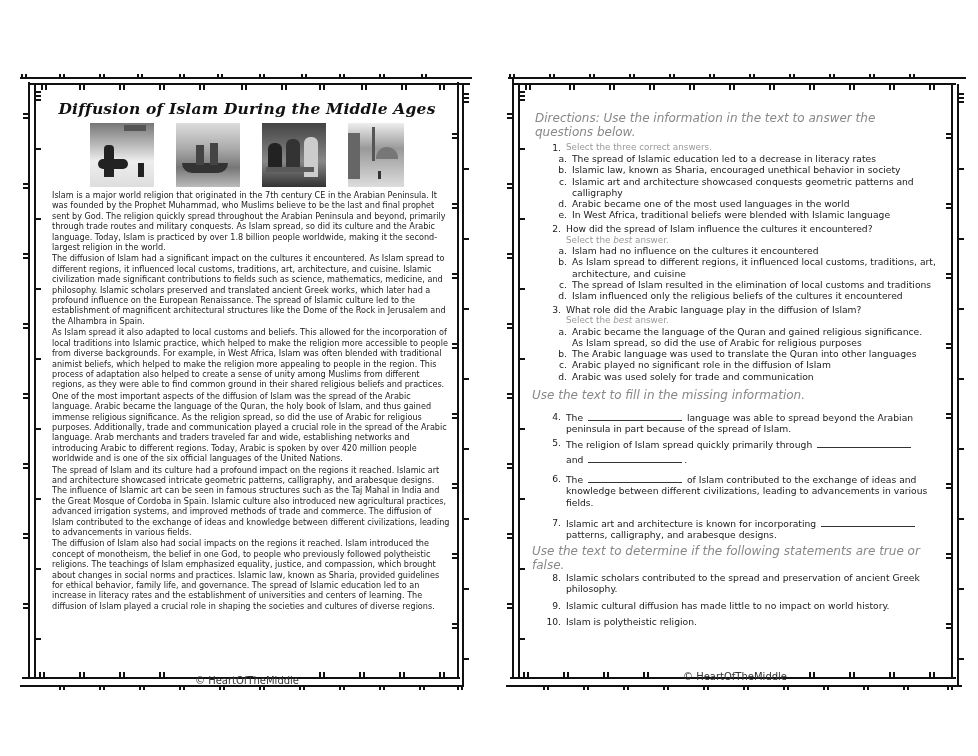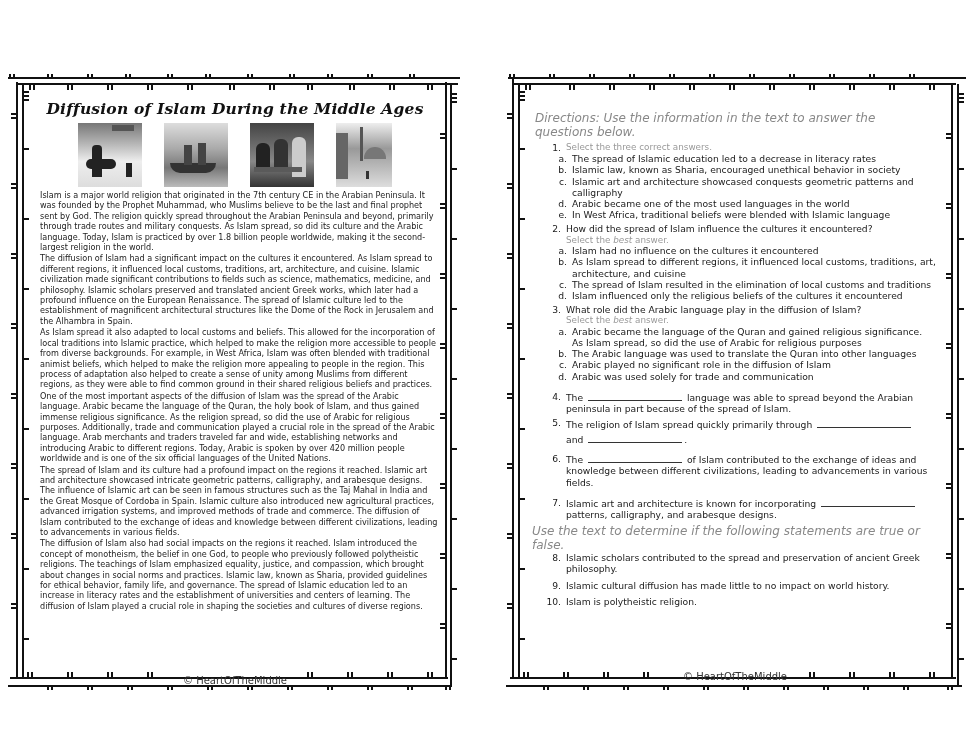--- a/index.html
+++ b/index.html
@@ -1,19 +1,19 @@
 <!DOCTYPE html>
 <html><head>
 <meta charset="utf-8">
 <style>
   html, body { margin:0; padding:0; }
   body { width:978px; height:756px; background:#ffffff; position:relative; overflow:hidden;
          font-family:"DejaVu Sans", sans-serif; color:#1a1a1a; }
   .page { position:absolute; top:74px; height:616px; background:#fff; }
-  #page-left { left:8px; width:452px;text-decoration:underline; }
+  #page-left { left:20px; width:452px;text-decoration:underline; }
   #page-right { left:504px; width:462px; }
   .border-svg { position:absolute; left:0; top:0; width:100%; height:100%; pointer-events:none; }
   .content { position:absolute; left:24px; right:22px; top:14px; bottom:22px; }
 
   .title { text-align:center; font-family:"DejaVu Serif", serif; font-style:italic; font-weight:bold;
            font-size:15.5px; letter-spacing:0.2px; margin-top:11px; color:#111; }
   .images { display:flex; justify-content:center; gap:22px; margin-top:5px; height:64px; }
   .img { width:64px; height:64px; position:relative; overflow:hidden; }
   .img1 { background:linear-gradient(180deg,#777 0%,#bbb 35%,#eee 60%,#ddd 100%); }
   .img2 { background:linear-gradient(180deg,#ddd 0%,#aaa 40%,#777 70%,#bbb 100%); }
@@ -200,20 +200,21 @@
       </div>
     <div class="opt">
         <span class="optl">c.</span>
         <span>Arabic played no significant role in the diffusion of Islam</span>
       </div>
     <div class="opt">
         <span class="optl">d.</span>
         <span>Arabic was used solely for trade and communication</span>
       </div>
 
+    <div class="directions" style="margin-left:-3px;margin-top:6px;">Use the text to fill in the missing information.</div>
 
     <div class="q" style="margin-top:9px">
       <span class="qnum">4.</span>
       <div class="qbody"><span>The</span> <span class="fblank"></span> <span>language was able to spread beyond the Arabian peninsula in part because of the spread of Islam.</span></div>
     </div>
 
     <div class="q">
       <span class="qnum">5.</span>
       <div class="qbody" style="line-height:15px"><span>The religion of Islam spread quickly primarily through</span> <span class="fblank"></span><br><span>and</span> <span class="fblank"></span><span>.</span></div>
     </div>

